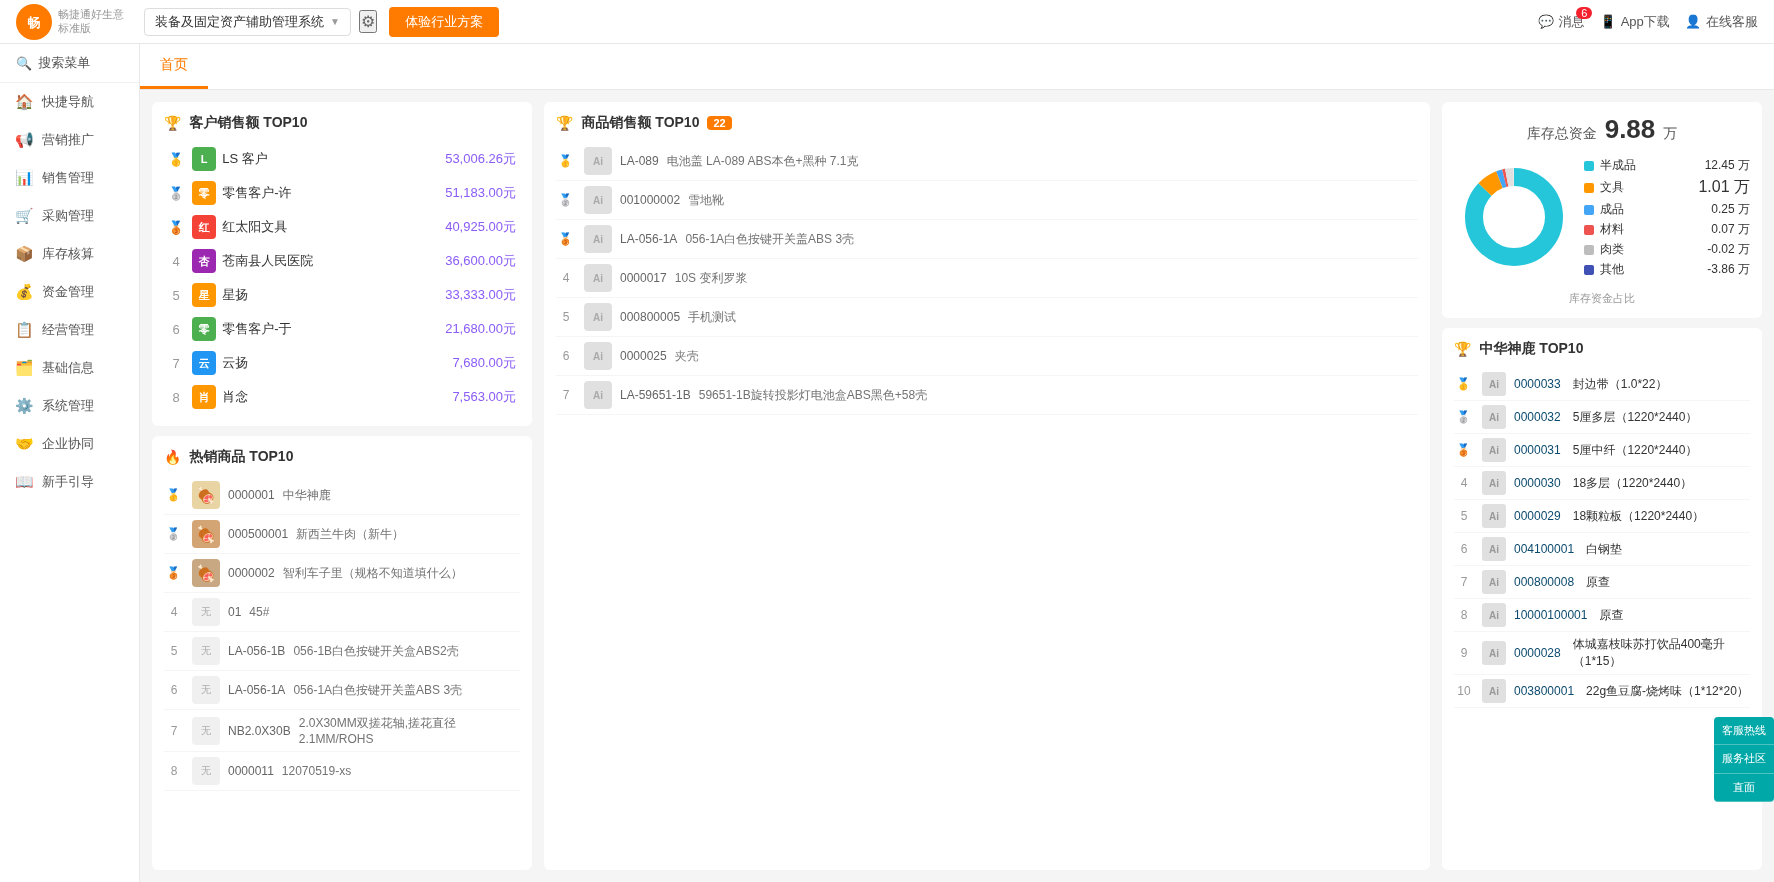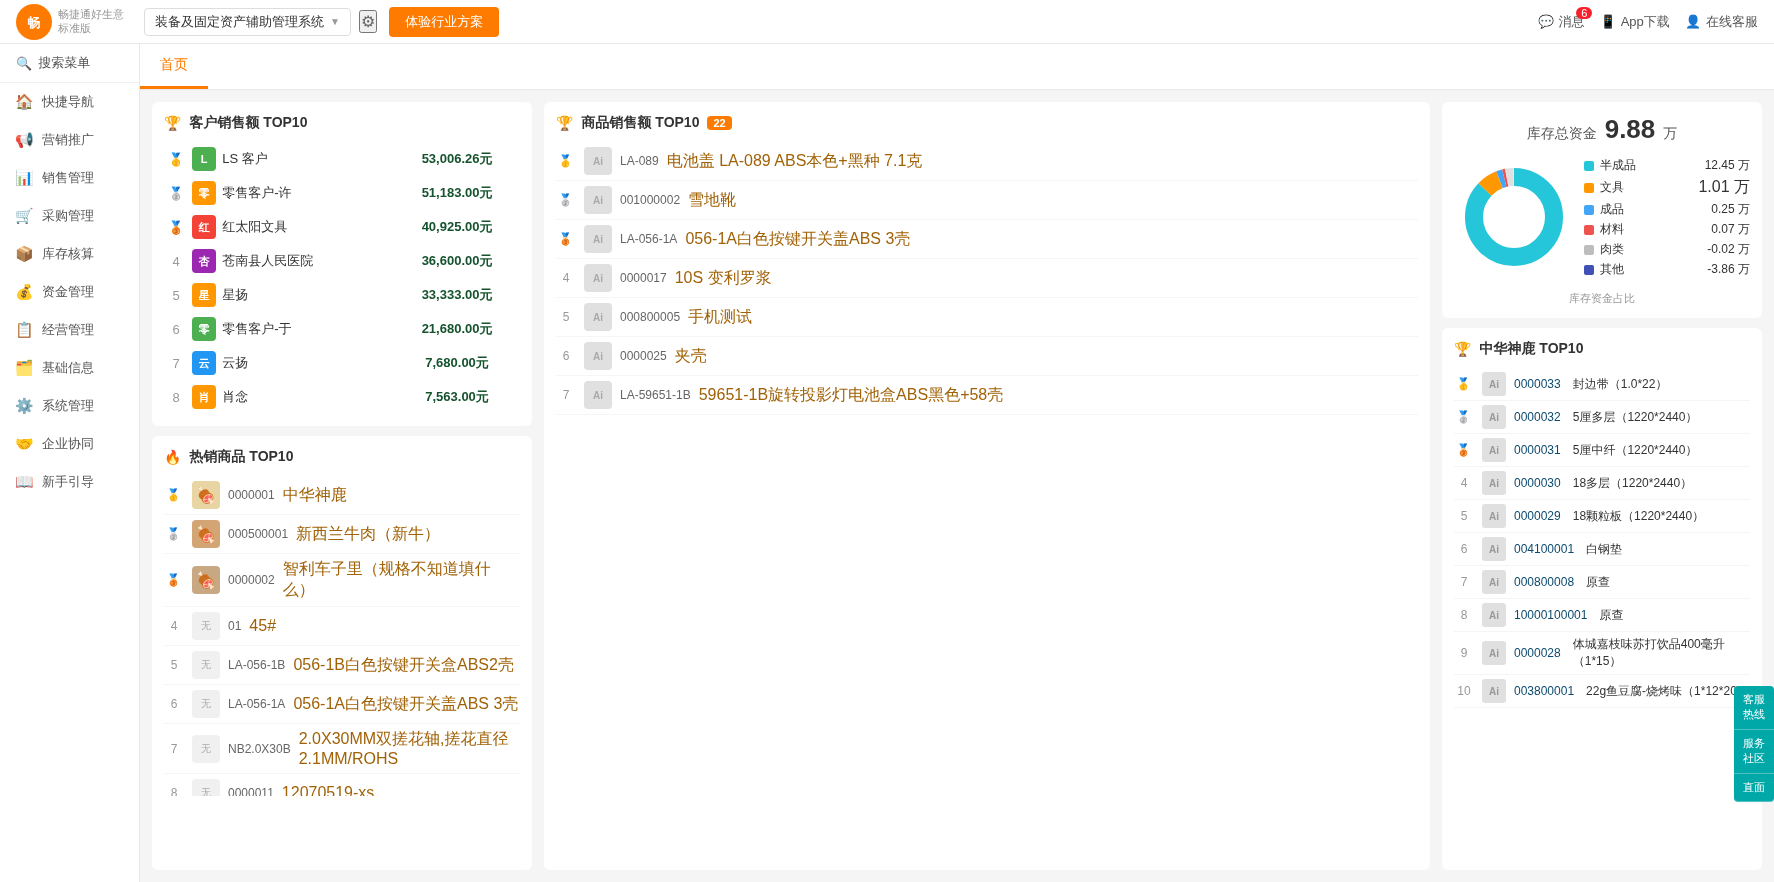--- a/index.html
+++ b/index.html
@@ -46,29 +46,29 @@
     
     .section-title { font-size: 14px; font-weight: 600; color: #333; margin-bottom: 10px; display: flex; align-items: center; gap: 8px; }
     .top-table { width: 100%; border-collapse: collapse; }
     .top-table td { padding: 5px 4px; font-size: 13px; }
     .top-table .rank { color: #999; width: 20px; text-align: center; }
     .top-table .rank.gold { color: #ffd700; }
     .top-table .rank.silver { color: #c0c0c0; }
     .top-table .rank.bronze { color: #cd7f32; }
     .customer-avatar { width: 24px; height: 24px; border-radius: 4px; display: inline-flex; align-items: center; justify-content: center; color: #fff; font-size: 11px; font-weight: bold; margin-right: 6px; }
     .customer-name { flex: 1; }
-    .amount { color: #14532d; font-weight: 700; text-align: center; }
+    .amount { color: #8b5cf6; font-weight: 400; text-align: right; }
     .name-cell { display: flex; align-items: center; }
 
     
     .product-row { display: flex; align-items: center; gap: 8px; padding: 5px 0; border-bottom: 1px solid #f5f5f5; }
     .product-rank { width: 20px; text-align: center; font-size: 12px; color: #999; }
     .product-img { width: 28px; height: 28px; background: #f0f0f0; border-radius: 4px; display: flex; align-items: center; justify-content: center; overflow: hidden; }
     .product-code { color: #666; font-size: 12px; }
-    .product-name { color: #a16207; font-size: 16px; flex: 1; }
+    .product-name { color: #737373; font-size: 12px; flex: 1; }
 
     
     .inventory-total { text-align: center; font-size: 14px; color: #555; margin-bottom: 12px; }
     .inventory-total strong { font-size: 22px; color: #333; }
     .inventory-total span.unit { font-size: 14px; }
     .donut-chart { position: relative; width: 120px; height: 120px; margin: 0 auto 10px; }
     .donut-svg { width: 120px; height: 120px; }
     .legend-item { display: flex; align-items: center; gap: 6px; font-size: 12px; margin-bottom: 3px; }
     .legend-dot { width: 10px; height: 10px; border-radius: 2px; flex-shrink: 0; }
     .chart-area { display: flex; gap: 10px; align-items: flex-start; }
@@ -76,21 +76,21 @@
 
     
     .new-product-row { display: flex; align-items: center; gap: 8px; padding: 4px 0; font-size: 12px; border-bottom: 1px solid #f5f5f5; }
     .new-rank { width: 20px; text-align: center; color: #999; font-size: 12px; }
     .new-prod-img { width: 24px; height: 24px; background: #e0e0e0; border-radius: 3px; display: flex; align-items: center; justify-content: center; font-size: 10px; color: #aaa; }
     .new-prod-code { color: #0c4a6e; margin-right: 4px; }
     .new-prod-name { color: #333; flex: 1; }
 
     
     .float-btns { position: fixed; right: 0; bottom: 80px; display: flex; flex-direction: column; gap: 0; z-index: 100; }
-    .float-btn { background: #00a8a8; color: #fff; width: 40px; padding: 6px 4px; font-size: 11px; text-align: center; cursor: pointer; border-bottom: 1px solid rgba(255,255,255,0.3); line-height: 1.4; }
+    .float-btn { background: #00a8a8; color: #fff; width: 60px; padding: 6px 4px; font-size: 11px; text-align: center; cursor: pointer; border-bottom: 1px solid rgba(255,255,255,0.3); line-height: 1.4; }
     .float-btn:first-child { border-radius: 4px 4px 0 0; }
     .float-btn:last-child { border-radius: 0 0 4px 4px; }
 
     
     .scrollable { overflow-y: auto; max-height: 350px; }
     .scrollable::-webkit-scrollbar { width: 4px; }
     .scrollable::-webkit-scrollbar-thumb { background: #ddd; border-radius: 2px; }
   </style>
 </head>
 <body>

